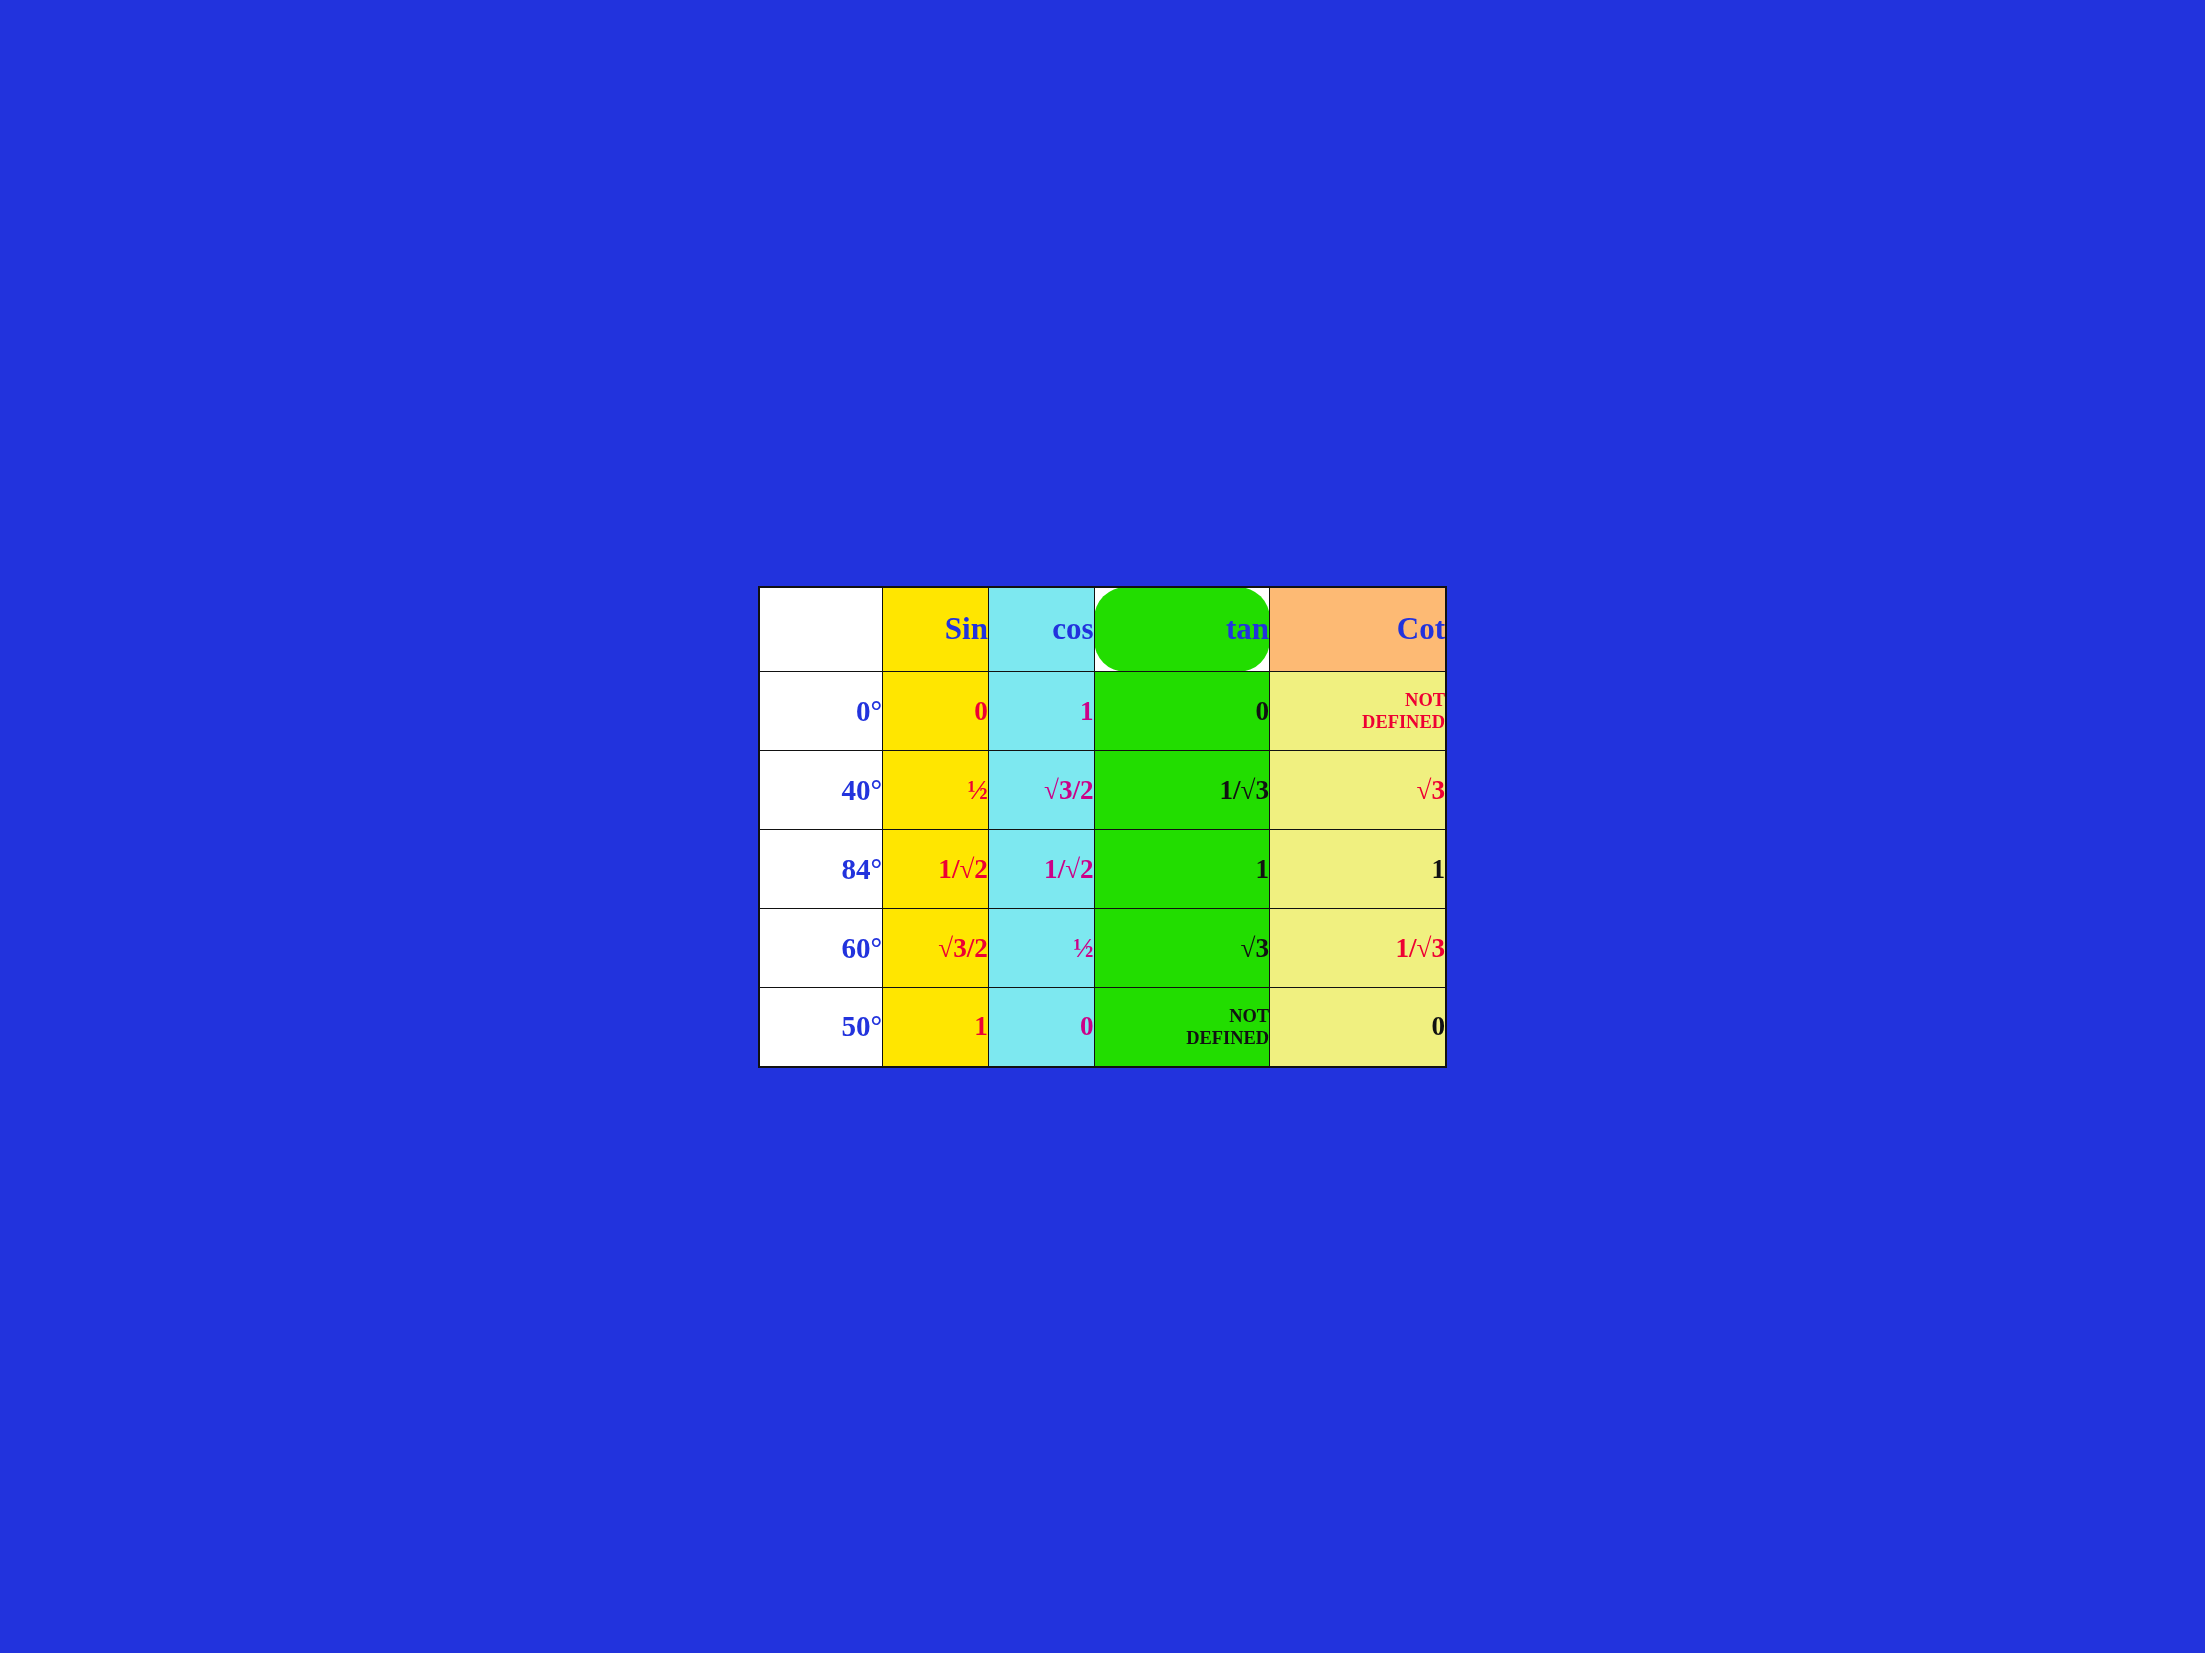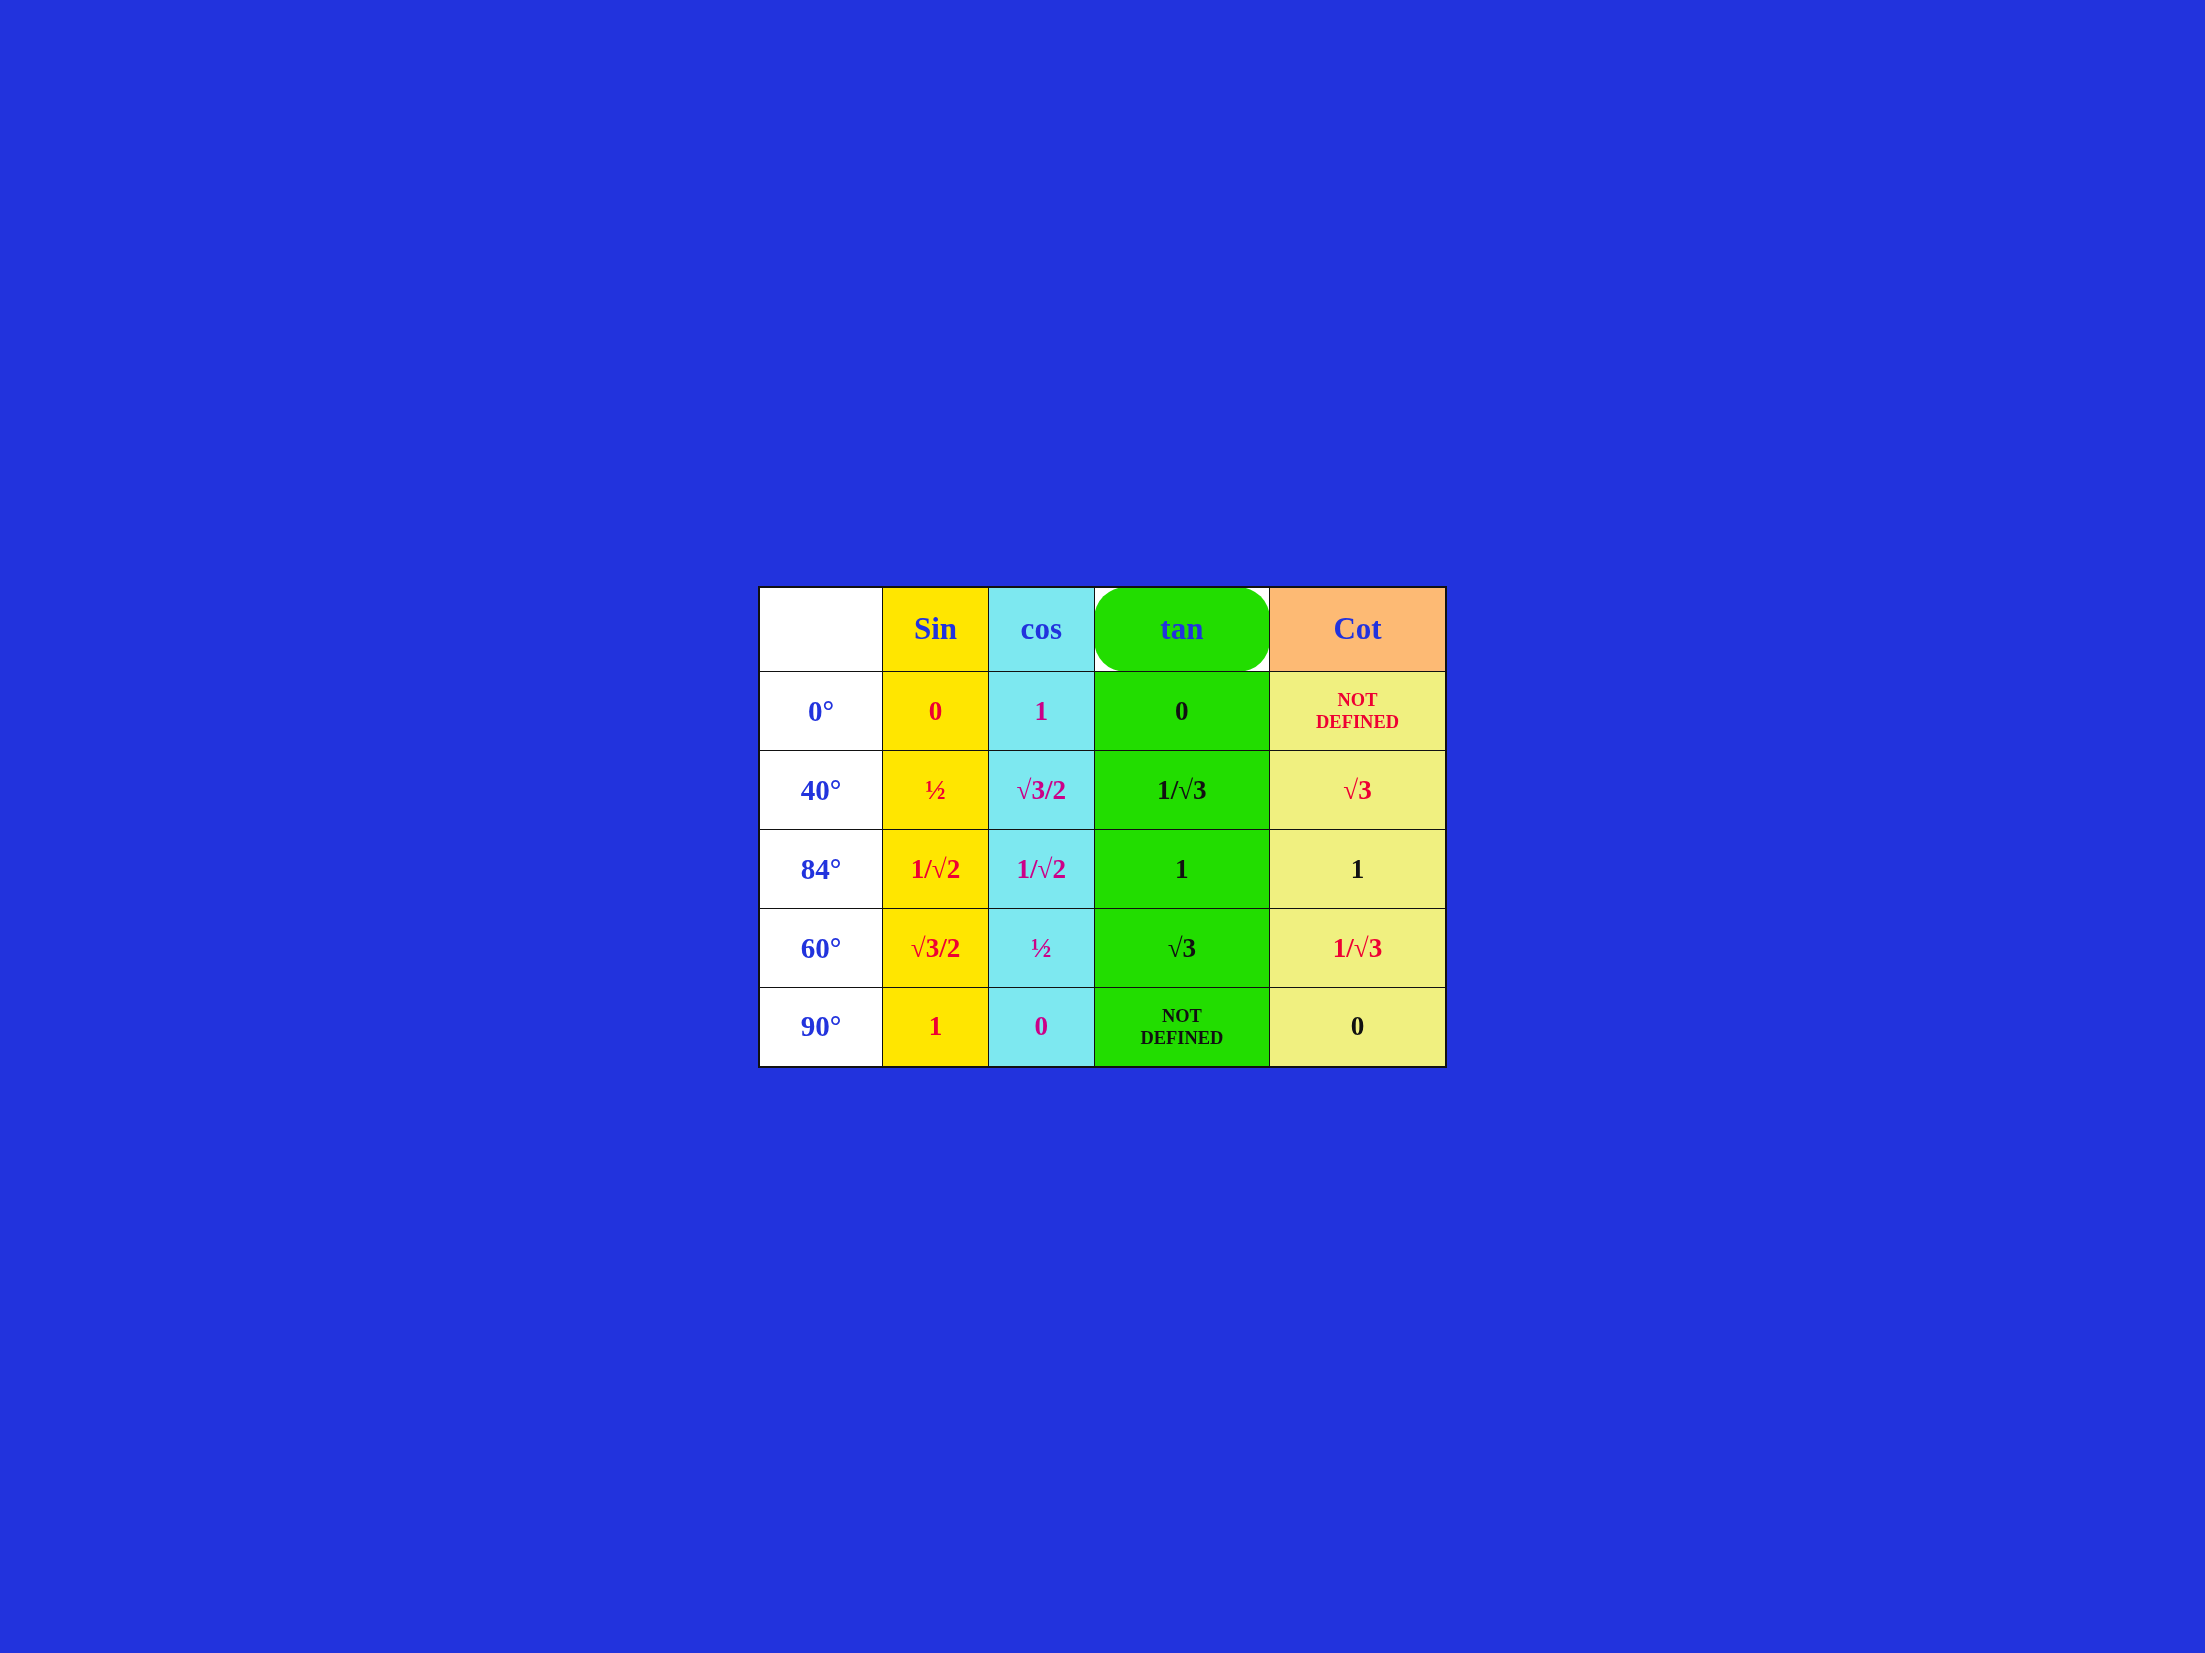--- a/index.html
+++ b/index.html
@@ -23,21 +23,21 @@
 
     table {
       width: 100%;
       border-collapse: collapse;
       background: white;
       border: 2.4px solid #111;
     }
 
     th, td {
       border: 1.8px solid #111;
-      text-align: center;
+      text-align: right;
       vertical-align: middle;
       padding: 11px 0;
     }
 
     
     .header-angle {
       background: white;
       width: 18%;
     }
 
@@ -229,21 +229,21 @@
         <td class="cell-tan">
           <span class="value-dark">√3</span>
         </td>
         <td class="cell-cot">
           <span class="value-red">1/√3</span>
         </td>
       </tr>
 
       <tr>
         <td class="cell-angle">
-          <span class="angle-text">90°</span>
+          <span class="angle-text">50°</span>
         </td>
         <td class="cell-sin">
           <span class="value-red">1</span>
         </td>
         <td class="cell-cos">
           <span class="value-magenta">0</span>
         </td>
         <td class="cell-tan">
           <div class="not-defined-dark">Not<br>Defined</div>
         </td>

